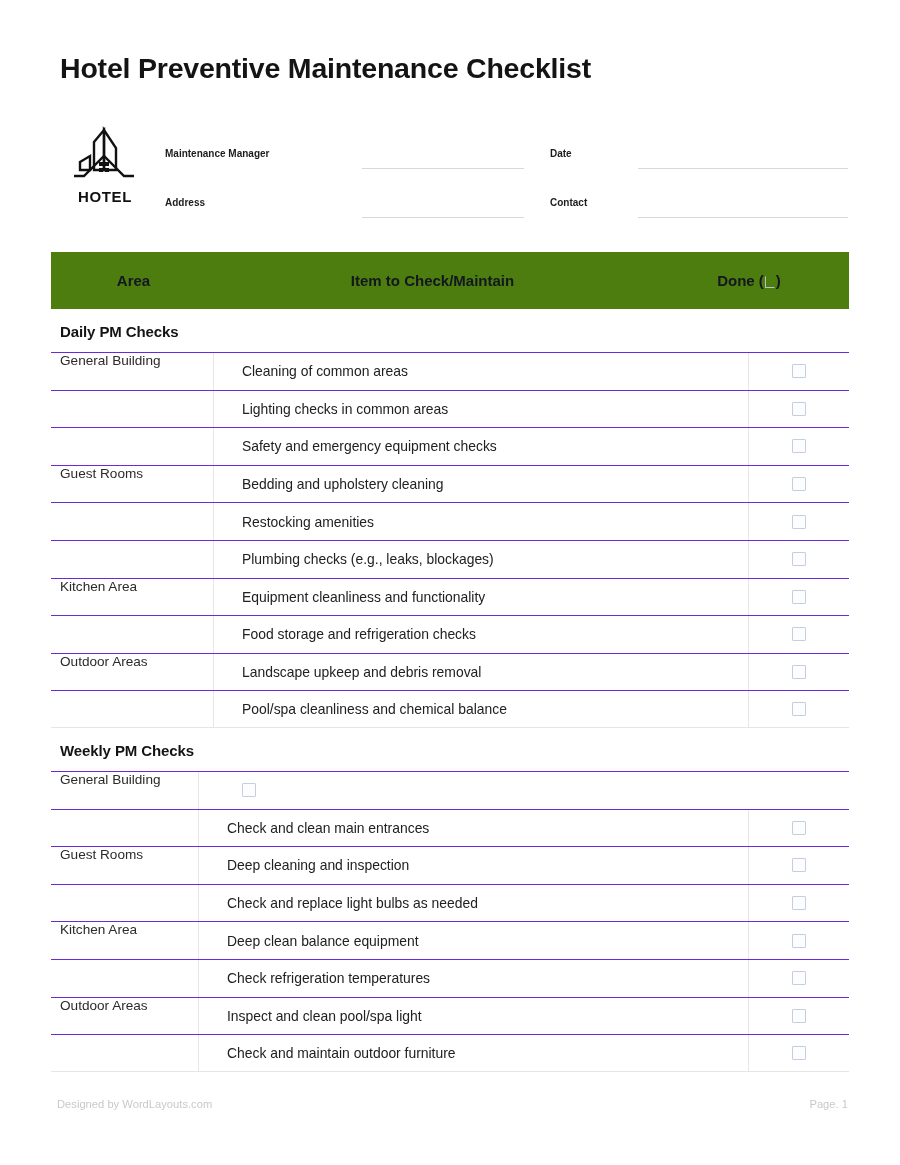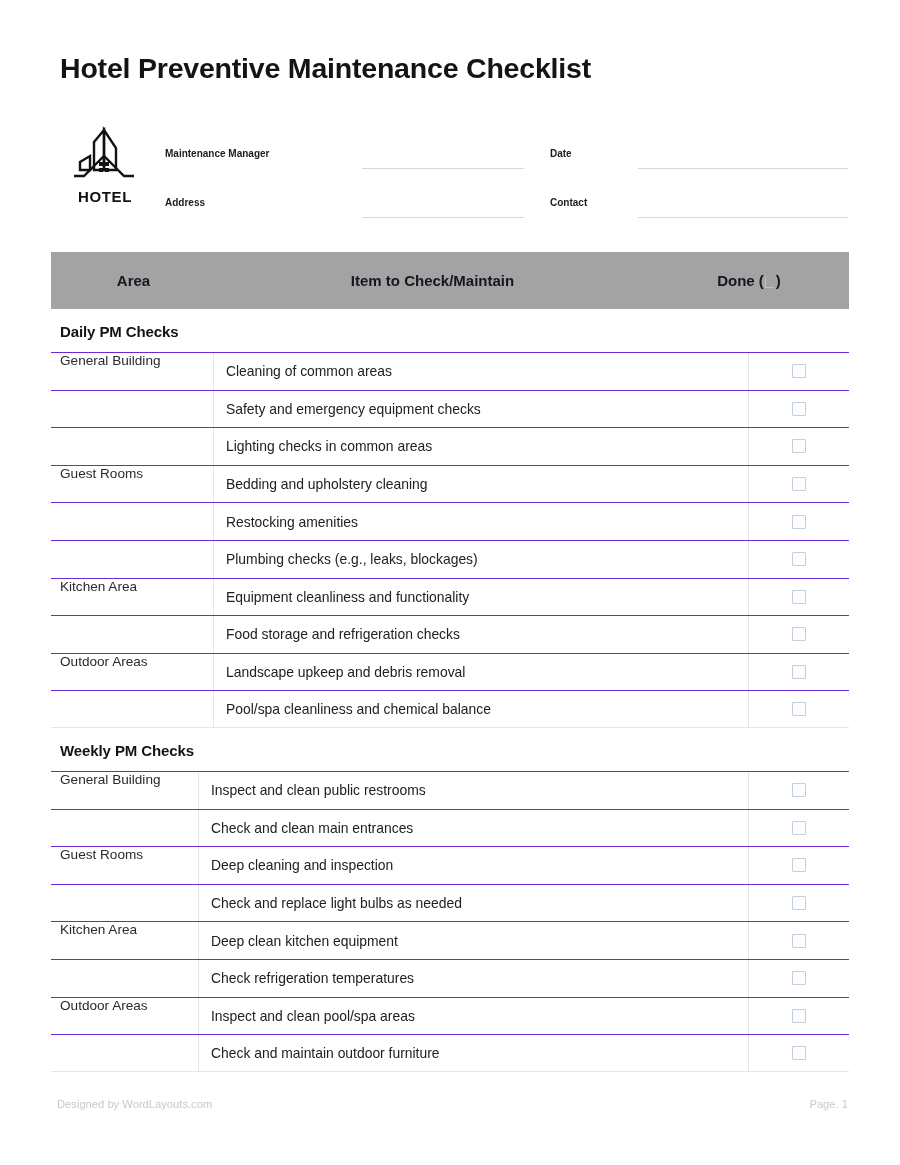--- a/index.html
+++ b/index.html
@@ -100,21 +100,21 @@
     position: absolute;
     left: 51px;
     top: 252px;
     width: 798px;
   }
 
   .thead {
     display: flex;
     align-items: center;
     height: 57px;
-    background: #a3a3a3;
+    background: #4d7c0f;
   }
   .th {
     font-size: 15px;
     font-weight: bold;
     color: #13171f;
     text-align: center;
   }
   .th-area { width: 165px; }
   .th-item { flex: 1; }
   .th-done { width: 200px; }
@@ -150,21 +150,21 @@
   .cell-area {
     width: 162px;
     padding-left: 9px;
     font-size: 13.6px;
     color: #2b2b2b;
     white-space: nowrap;
     overflow: hidden;
   }
   .cell-item {
     flex: 1;
-    padding-left: 12px;
+    padding-left: 28px;
     font-size: 13.9px;
     color: #212121;
     border-left: 1px solid #e6e6e6;
     height: 100%;
     display: flex;
     align-items: center;
   }
   .cell-done {
     width: 101px;
     height: 100%;
@@ -264,28 +264,28 @@
     <div class="rows daily">
       <div class="row">
         <div class="cell-area">General Building</div>
         <div class="cell-item">Cleaning of common areas</div>
         <div class="cell-done">
             <span class="checkbox"></span>
           </div>
       </div>
       <div class="row">
         <div class="cell-area"></div>
+        <div class="cell-item">Lighting checks in common areas</div>
+        <div class="cell-done">
+            <span class="checkbox"></span>
+          </div>
+      </div>
+      <div class="row">
+        <div class="cell-area"></div>
         <div class="cell-item">Safety and emergency equipment checks</div>
-        <div class="cell-done">
-            <span class="checkbox"></span>
-          </div>
-      </div>
-      <div class="row">
-        <div class="cell-area"></div>
-        <div class="cell-item">Lighting checks in common areas</div>
         <div class="cell-done">
             <span class="checkbox"></span>
           </div>
       </div>
       <div class="row">
         <div class="cell-area">Guest Rooms</div>
         <div class="cell-item">Bedding and upholstery cleaning</div>
         <div class="cell-done">
             <span class="checkbox"></span>
           </div>
@@ -332,21 +332,20 @@
             <span class="checkbox"></span>
           </div>
       </div>
     </div>
 
     <div class="section-title">Weekly PM Checks</div>
 
     <div class="rows weekly">
       <div class="row">
         <div class="cell-area">General Building</div>
-        <div class="cell-item">Inspect and clean public restrooms</div>
         <div class="cell-done">
             <span class="checkbox"></span>
           </div>
       </div>
       <div class="row">
         <div class="cell-area"></div>
         <div class="cell-item">Check and clean main entrances</div>
         <div class="cell-done">
             <span class="checkbox"></span>
           </div>
@@ -360,35 +359,35 @@
       </div>
       <div class="row">
         <div class="cell-area"></div>
         <div class="cell-item">Check and replace light bulbs as needed</div>
         <div class="cell-done">
             <span class="checkbox"></span>
           </div>
       </div>
       <div class="row">
         <div class="cell-area">Kitchen Area</div>
-        <div class="cell-item">Deep clean kitchen equipment</div>
+        <div class="cell-item">Deep clean balance equipment</div>
         <div class="cell-done">
             <span class="checkbox"></span>
           </div>
       </div>
       <div class="row">
         <div class="cell-area"></div>
         <div class="cell-item">Check refrigeration temperatures</div>
         <div class="cell-done">
             <span class="checkbox"></span>
           </div>
       </div>
       <div class="row">
         <div class="cell-area">Outdoor Areas</div>
-        <div class="cell-item">Inspect and clean pool/spa areas</div>
+        <div class="cell-item">Inspect and clean pool/spa light</div>
         <div class="cell-done">
             <span class="checkbox"></span>
           </div>
       </div>
       <div class="row">
         <div class="cell-area"></div>
         <div class="cell-item">Check and maintain outdoor furniture</div>
         <div class="cell-done">
             <span class="checkbox"></span>
           </div>

